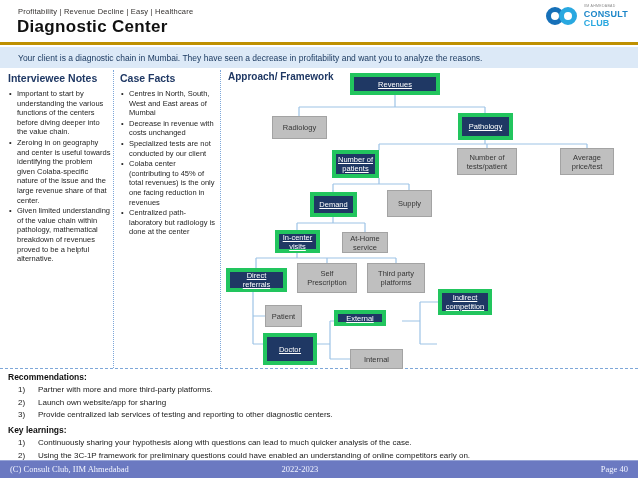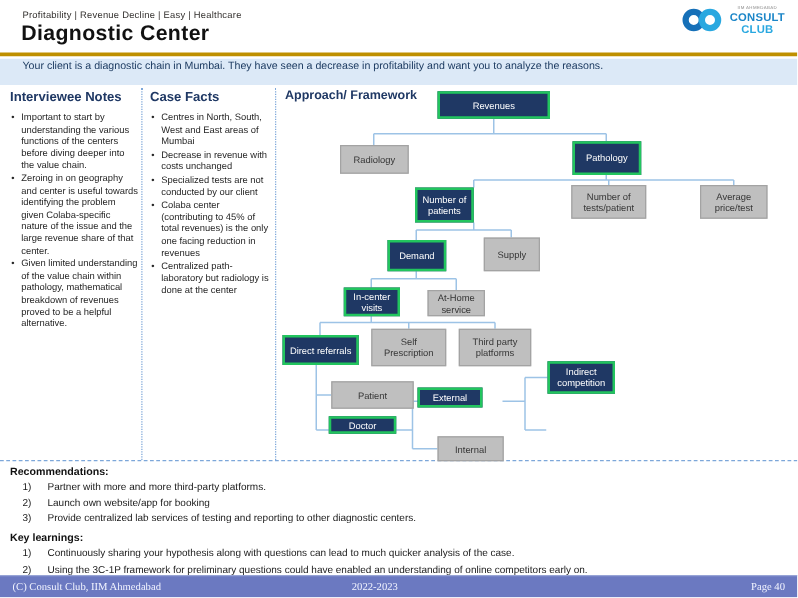--- a/index.html
+++ b/index.html
@@ -2,49 +2,49 @@
 <html style="--navy: #1F3864; --gray: #BFBFBF; --connector: #9DC3E6; --gold: #BF9000; --banner_bg: #DCE9F7; --footer_bg: #6B79C1; --logo_blue: #29A8E0;"><head>
 <meta charset="utf-8">
 <style>
   html,body{margin:0;padding:0;background:#fff;}
   .slide{position:relative;width:638px;height:478px;background:#fff;overflow:hidden;
          font-family:"Liberation Sans",sans-serif;color:#262626;}
 
   
   .breadcrumb{position:absolute;left:18px;top:7px;font-size:7.5px;color:#33302e;letter-spacing:.2px;}
   .title{position:absolute;left:17px;top:17px;margin:0;font-size:17px;font-weight:bold;color:#111;letter-spacing:.3px;}
-  .logo{position:absolute;right:10px;top:5px;display:flex;align-items:center;gap:4px;text-align:center;}
+  .logo{position:absolute;right:10px;top:5px;display:flex;align-items:center;gap:4px;}
   .logo-text{display:flex;flex-direction:column;line-height:1;}
   .logo-small{font-size:3.5px;color:#8c8c8c;letter-spacing:.3px;margin-bottom:1px;}
   .logo-line1{font-size:9px;font-weight:bold;color:#1c86c8;letter-spacing:.2px;}
   .logo-line2{font-size:9px;font-weight:bold;color:#29a8e0;letter-spacing:.2px;}
   .gold-line{position:absolute;left:0;top:42px;width:638px;height:2.5px;background:var(--gold,#BF9000);}
 
   
   .banner{position:absolute;left:0;top:47px;width:638px;height:21px;background:var(--banner_bg,#DCE9F7);
-          display:flex;align-items:flex-start;}
+          display:flex;align-items:center;}
   .banner span{margin-left:18px;font-size:8.5px;color:#17365D;}
 
   
   .col{position:absolute;top:72px;}
   .col-head{font-size:10.5px;font-weight:bold;color:var(--navy,#1F3864);margin:0 0 5px 0;}
   .col ul{margin:0;padding:0;list-style:none;}
   .col li{position:relative;padding-left:9px;font-size:7.5px;line-height:9.6px;color:#262626;margin-bottom:1px;}
   .col li::before{content:"\2022";position:absolute;left:1px;top:0;font-size:7.5px;color:#262626;}
   #col-notes{left:8px;width:103px;}
   #col-facts{left:120px;width:97px;}
   .vsep{position:absolute;top:70px;height:298px;width:0;border-left:1px dotted #7da7d9;}
   .framework-head{position:absolute;left:228px;top:71px;font-size:10px;font-weight:bold;color:var(--navy,#1F3864);}
 
   
   .connectors{position:absolute;left:0;top:0;width:638px;height:478px;z-index:1;}
   .connectors path{stroke:var(--connector,#9DC3E6);stroke-width:1.2;fill:none;}
   .node{position:absolute;z-index:2;display:flex;align-items:center;justify-content:center;
         text-align:center;font-size:7.5px;line-height:1.2;padding:1px 2px;box-sizing:border-box;}
-  .node.dark{background:var(--navy,#1F3864);color:#fff;border:2px solid #22c55e;}
+  .node.dark{background:var(--navy,#1F3864);color:#fff;border:4px solid #22c55e;text-decoration:underline;}
   .node.gray{background:var(--gray,#BFBFBF);color:#363636;border:1px solid #a3a3a3;}
 
   .hdash{position:absolute;left:0;top:368px;width:638px;height:0;border-top:1px dashed #7da7d9;}
 
   
   .bottom{position:absolute;left:8px;width:622px;}
   #recs{top:372px;}
   #learnings{top:425px;}
   .bottom-head{font-size:8.5px;font-weight:bold;color:#111;margin:0 0 2px 0;}
   .numlist{margin:0;padding:0;list-style:none;counter-reset:n;}
@@ -127,33 +127,33 @@
   <div class="node dark" style="left:332px;top:150px;width:47px;height:28px">Number of patients</div>
   <div class="node gray" style="left:457px;top:148px;width:60px;height:27px">Number of tests/patient</div>
   <div class="node gray" style="left:560px;top:148px;width:54px;height:27px">Average price/test</div>
   <div class="node dark" style="left:310px;top:192px;width:47px;height:25px">Demand</div>
   <div class="node gray" style="left:387px;top:190px;width:45px;height:27px">Supply</div>
   <div class="node dark" style="left:275px;top:230px;width:45px;height:23px">In-center visits</div>
   <div class="node gray" style="left:342px;top:232px;width:46px;height:21px">At-Home service</div>
   <div class="node dark" style="left:226px;top:268px;width:61px;height:24px">Direct referrals</div>
   <div class="node gray" style="left:297px;top:263px;width:60px;height:30px">Self Prescription</div>
   <div class="node gray" style="left:367px;top:263px;width:58px;height:30px">Third party platforms</div>
-  <div class="node gray" style="left:265px;top:305px;width:66px;height:22px">Patient</div>
-  <div class="node dark" style="left:263px;top:333px;width:54px;height:14px">Doctor</div>
+  <div class="node gray" style="left:265px;top:305px;width:37px;height:22px">Patient</div>
+  <div class="node dark" style="left:263px;top:333px;width:54px;height:32px">Doctor</div>
   <div class="node dark" style="left:334px;top:310px;width:52px;height:16px">External</div>
   <div class="node gray" style="left:350px;top:349px;width:53px;height:20px">Internal</div>
   <div class="node dark" style="left:438px;top:289px;width:54px;height:26px">Indirect competition</div>
 
   <div class="hdash"></div>
 
   <div class="bottom" id="recs">
     <h3 class="bottom-head">Recommendations:</h3>
     <ol class="numlist">
       <li>Partner with more and more third-party platforms.</li>
-      <li>Launch own website/app for booking</li>
+      <li>Launch own website/app for sharing</li>
       <li>Provide centralized lab services of testing and reporting to other diagnostic centers.</li>
     </ol>
   </div>
 
   <div class="bottom" id="learnings">
     <h3 class="bottom-head">Key learnings:</h3>
     <ol class="numlist">
       <li>Continuously sharing your hypothesis along with questions can lead to much quicker analysis of the case.</li>
       <li>Using the 3C-1P framework for preliminary questions could have enabled an understanding of online competitors early on.</li>
     </ol>

